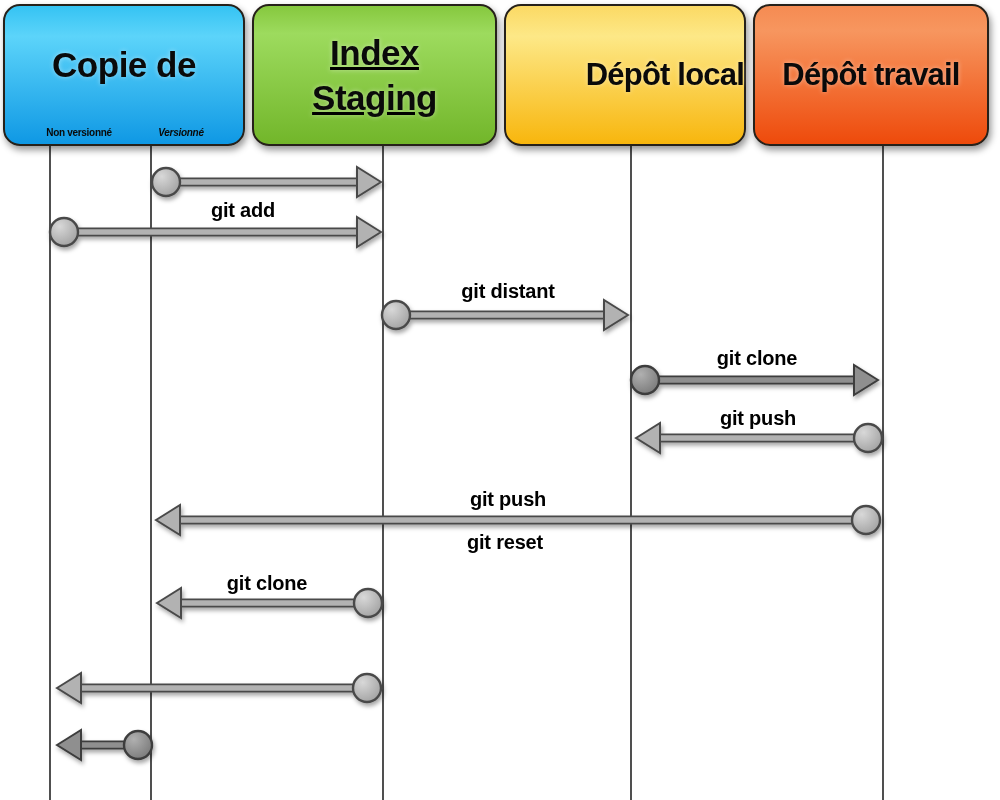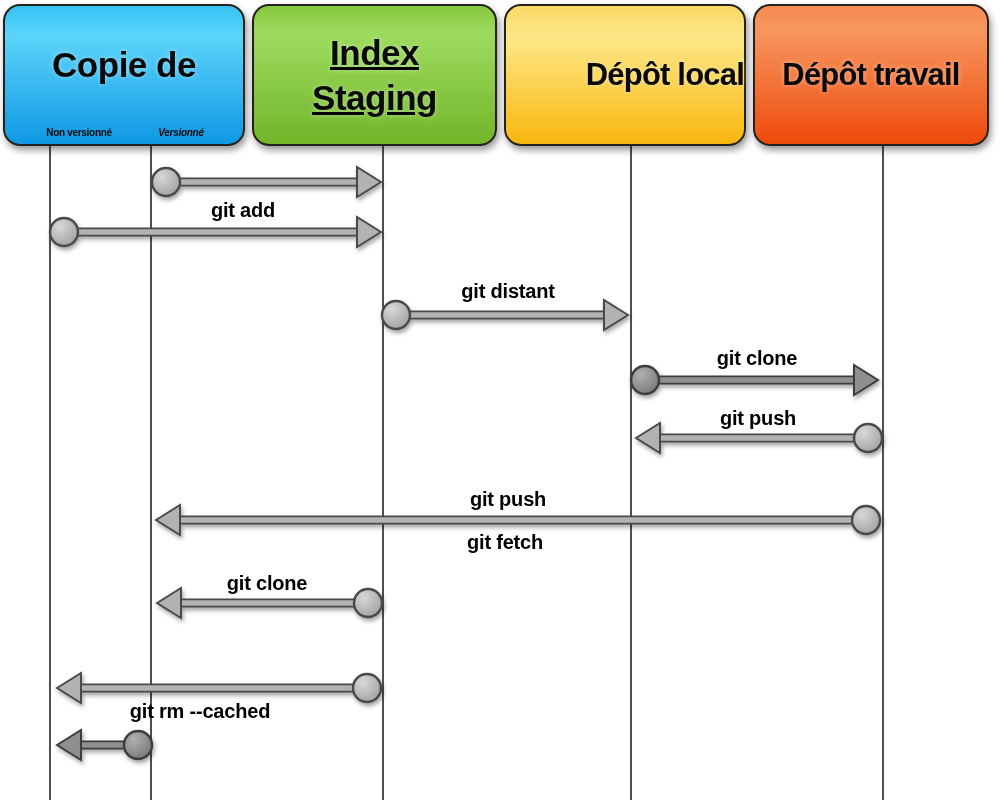--- a/index.html
+++ b/index.html
@@ -150,17 +150,16 @@
     <div class="box-title">
       <span>Dépôt travail</span>
     </div>
   </div>
 
   <div class="cmd" style="left:243px;top:199px">git add</div>
   <div class="cmd" style="left:508px;top:280px">git distant</div>
   <div class="cmd" style="left:757px;top:347px">git clone</div>
   <div class="cmd" style="left:758px;top:407px">git push</div>
   <div class="cmd" style="left:508px;top:488px">git push</div>
-  <div class="cmd" style="left:505px;top:531px">git fetch</div>
+  <div class="cmd" style="left:505px;top:531px">git reset</div>
   <div class="cmd" style="left:267px;top:572px">git clone</div>
-  <div class="cmd" style="left:200px;top:700px">git rm --cached</div>
 
 </div>
 
 </body></html>

